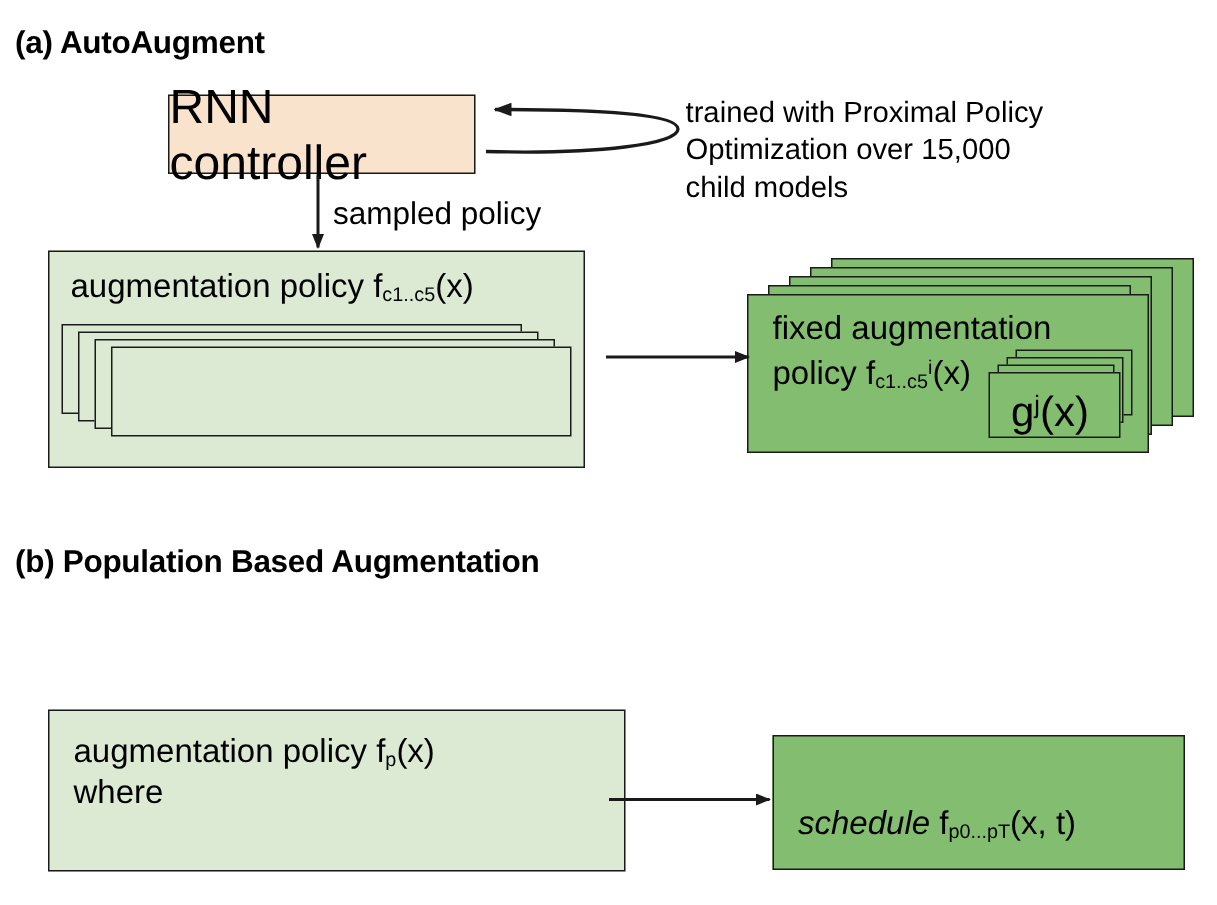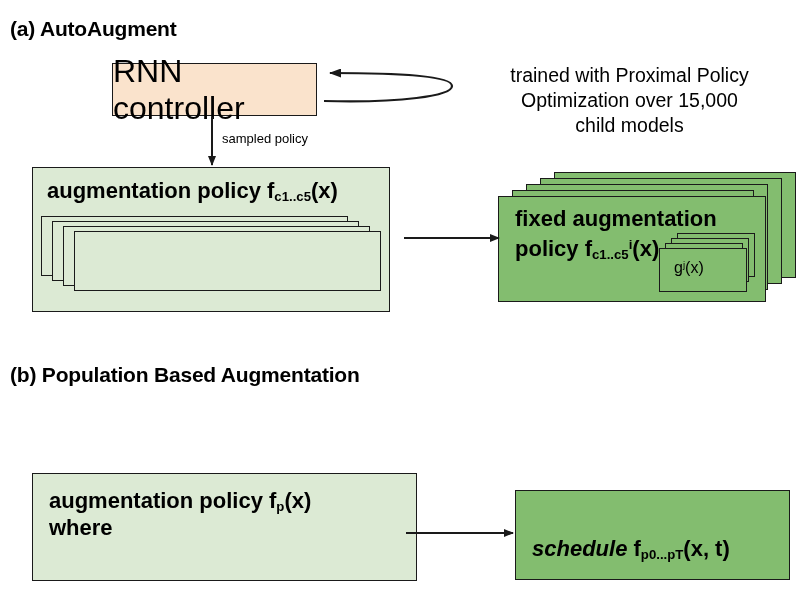--- a/index.html
+++ b/index.html
@@ -26,35 +26,33 @@
     font-size: 21px;
     letter-spacing: -0.2px;
     white-space: nowrap;
     line-height: 1;
   }
 
   .note {
     font-size: 19.5px;
     line-height: 25px;
     white-space: pre-line;
-    text-align: center;
   }
 
   .box {
     box-sizing: border-box;
     border: 1.6px solid #1a1a1a;
   }
   .box-peach { background: #fae3cc; }
   .box-lgreen { background: #dcead4; }
   .box-dgreen { background: #83bd6f; }
 
   .box-label {
     font-size: 22px;
     line-height: 27px;
-    font-weight: bold;
   }
 
   .rnn-label {
     font-size: 32px;
     display: flex;
     align-items: center;
     justify-content: center;
     width: 100%;
     height: 100%;
   }
@@ -95,21 +93,21 @@
   <div class="abs panel-title" style="left:10px; top:18px;">(a) AutoAugment</div>
 
   <div class="abs box box-peach" style="left:112px; top:63px; width:205px; height:53px;">
     <div class="rnn-label">RNN controller</div>
   </div>
 
   <div class="abs note" style="left:457px; top:63px; width:345px;">trained with Proximal Policy
 Optimization over 15,000
 child models</div>
 
-  <div class="abs" style="left:222px; top:131px; font-size:13px;">sampled policy</div>
+  <div class="abs" style="left:222px; top:131px; font-size:21px;">sampled policy</div>
 
   <div class="abs box box-lgreen" style="left:32px; top:167px; width:358px; height:145px;">
 
     <div class="abs box-label" style="left:14px; top:9px; white-space:nowrap;">
       <span>augmentation policy f</span><sub>c1..c5</sub><span>(x)</span>
     </div>
 
     <div class="abs box box-lgreen" style="left:8px;  top:48px; width:307px; height:60px;"></div>
     <div class="abs box box-lgreen" style="left:19px; top:53px; width:307px; height:60px;"></div>
     <div class="abs box box-lgreen" style="left:30px; top:58px; width:307px; height:60px;"></div>
@@ -128,21 +126,21 @@
       <div class="abs box-label" style="left:16px; top:8px; white-space:nowrap;">fixed augmentation</div>
 
       <div class="abs box-label" style="left:16px; top:38px; white-space:nowrap;">
         <span>policy f</span><sub>c1..c5</sub><sup>i</sup><span>(x)</span>
       </div>
 
       <div class="abs box box-dgreen" style="left:178px; top:36px; width:78px; height:44px;"></div>
       <div class="abs box box-dgreen" style="left:172px; top:41px; width:78px; height:44px;"></div>
       <div class="abs box box-dgreen" style="left:166px; top:46px; width:78px; height:44px;"></div>
       <div class="abs box box-dgreen" style="left:160px; top:51px; width:88px; height:44px;">
-        <div class="abs" style="left:14px; top:10px; font-size:16px; white-space:nowrap;">
+        <div class="abs" style="left:14px; top:10px; font-size:28px; white-space:nowrap;">
           <span>g</span><sup>j</sup><span>(x)</span>
         </div>
       </div>
     </div>
   </div>
 
   <div class="abs panel-title" style="left:10px; top:364px;">(b) Population Based Augmentation</div>
 
 
   <div class="abs box box-lgreen" style="left:32px; top:473px; width:385px; height:108px;">

